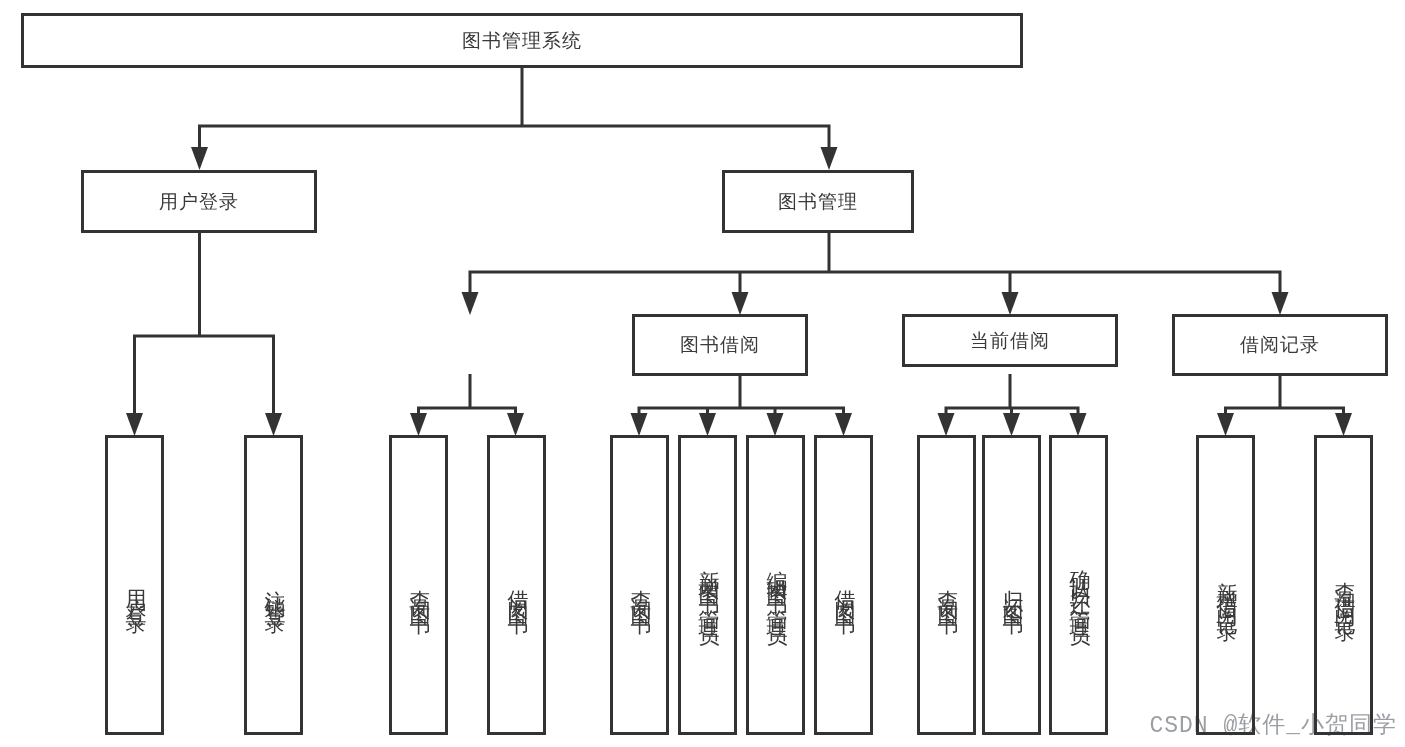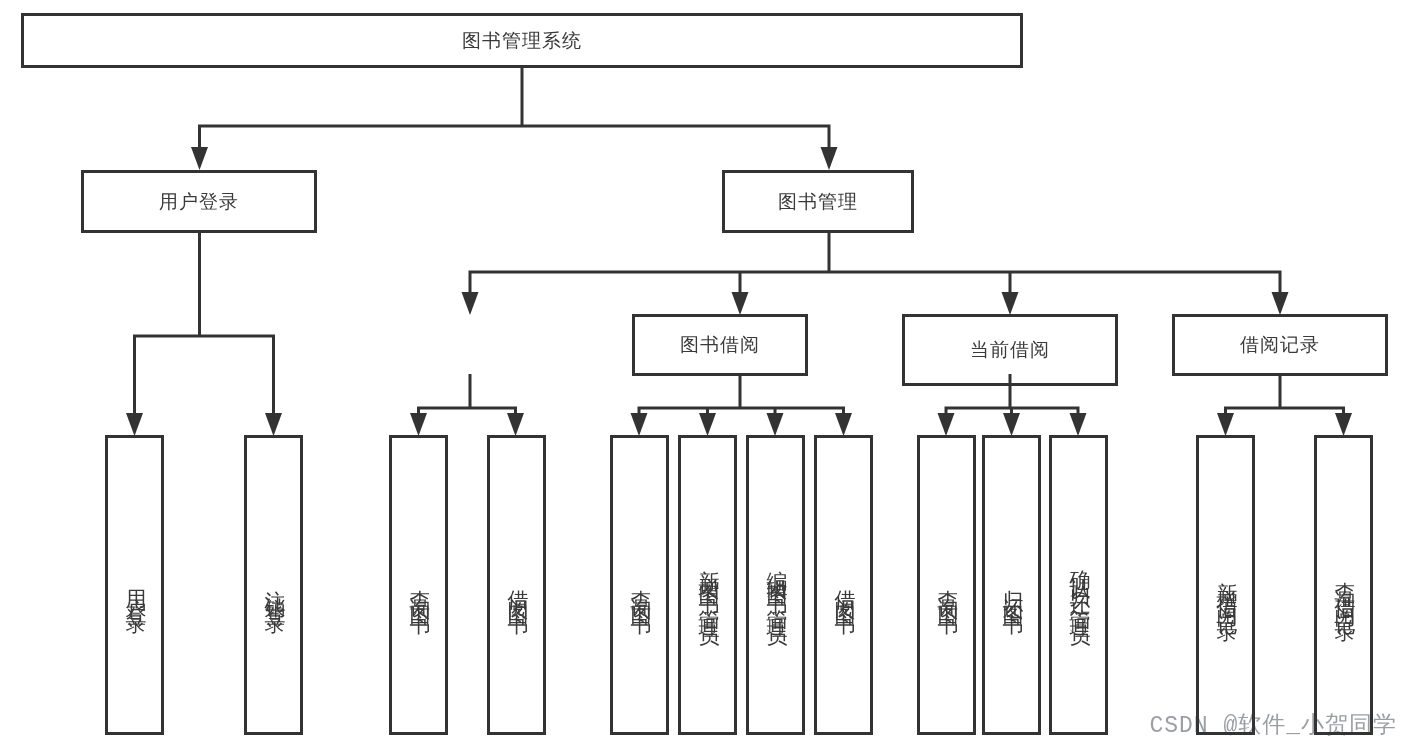--- a/index.html
+++ b/index.html
@@ -100,21 +100,21 @@
   <div class="node hbox" style="left:81px; top:170px; width:236px; height:63px;">
     <span>用户登录</span>
   </div>
   <div class="node hbox" style="left:710px; top:170px; width:192px; height:63px;margin-left:12px;">
     <span>图书管理</span>
   </div>
 
   <div class="node hbox" style="left:632px; top:314px; width:176px; height:62px;">
     <span>图书借阅</span>
   </div>
-  <div class="node hbox" style="left:902px; top:314px; width:216px; height:72px;">
+  <div class="node hbox" style="left:902px; top:314px; width:216px; height:53px;">
     <span>当前借阅</span>
   </div>
   <div class="node hbox" style="left:1172px; top:314px; width:216px; height:62px;">
     <span>借阅记录</span>
   </div>
 
   <div class="node vbox" style="left:105px; top:435px; width:59px; height:300px;">
     <span class="vtext">用户登录</span>
   </div>
   <div class="node vbox" style="left:244px; top:435px; width:59px; height:300px;">

